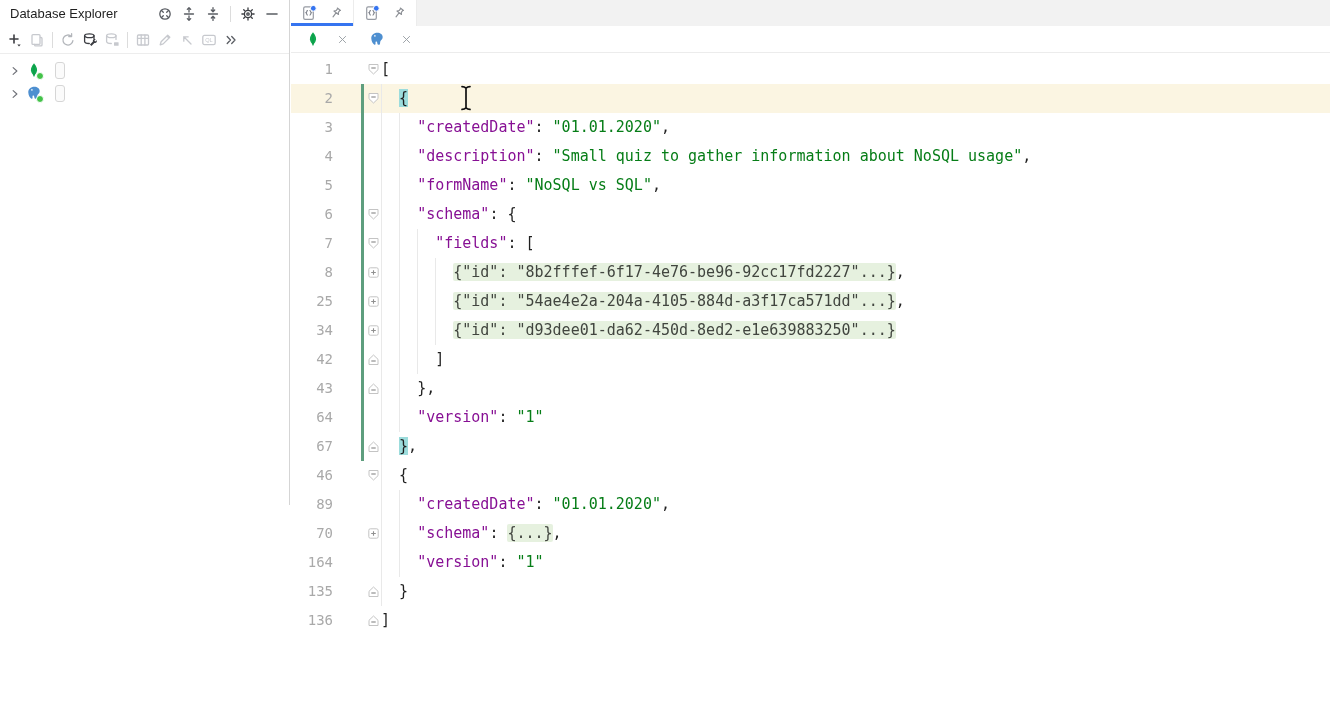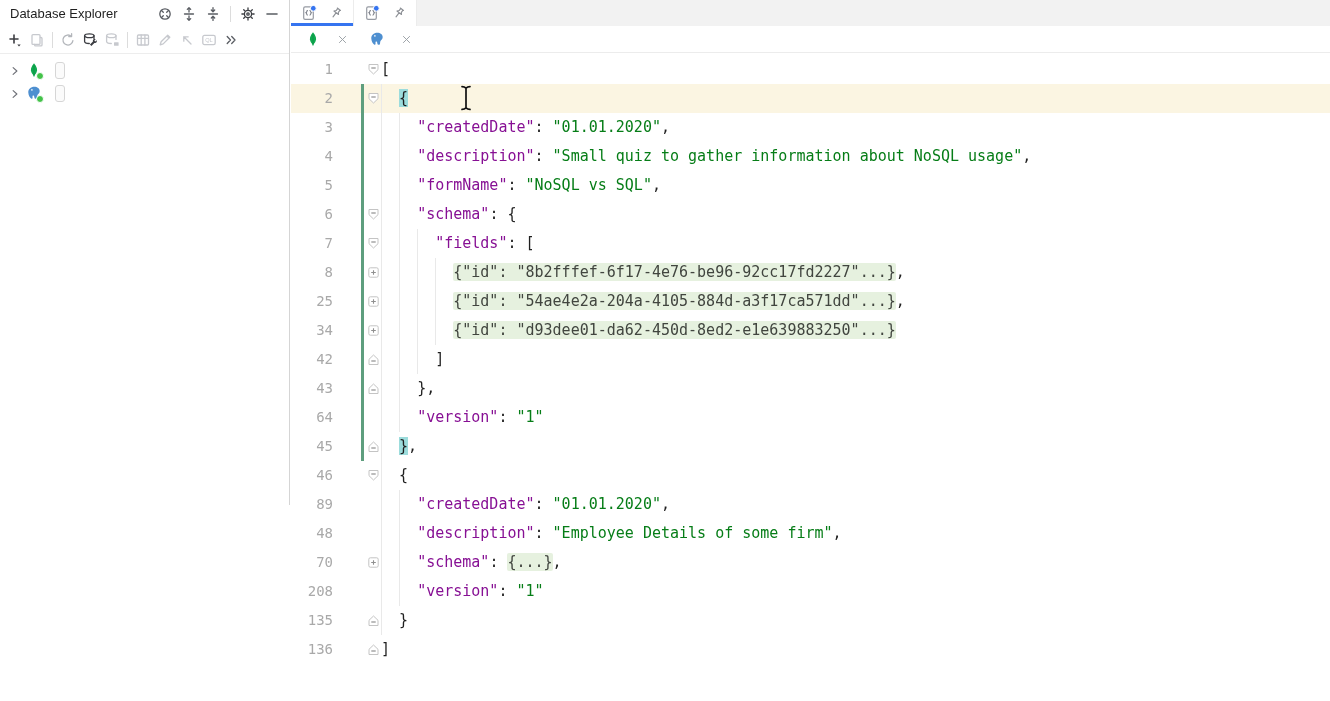--- a/index.html
+++ b/index.html
@@ -368,21 +368,21 @@
     <span class="ltext"><i class="guide" style="left:0ch"></i><i class="guide" style="left:2ch"></i><span class="code">    <span class="tk-p">},</span></span></span>
   </div>
         <div class="line ">
     <i class="vcs"></i>
     <span class="lnum">64</span>
 
     <span class="ltext"><i class="guide" style="left:0ch"></i><i class="guide" style="left:2ch"></i><span class="code">    <span class="tk-k">"version"</span><span class="tk-p">: </span><span class="tk-s">"1"</span></span></span>
   </div>
         <div class="line ">
     <i class="vcs"></i>
-    <span class="lnum">45</span>
+    <span class="lnum">67</span>
     <span class="foldcol">
             <svg viewBox="0 0 13 13" fill="#fff" stroke="currentColor">
               <path d="M2 11.5 h9 V6.3 L6.5 2 L2 6.3 Z"></path>
               <path d="M4.3 8 h4.4" stroke="#8f8f8f" stroke-width="1.2"></path>
             </svg>
           </span>
     <span class="ltext"><i class="guide" style="left:0ch"></i><span class="code">  <span class="tk-b">}</span><span class="tk-p">,</span></span></span>
   </div>
         <div class="line ">
 
@@ -396,38 +396,32 @@
     <span class="ltext"><i class="guide" style="left:0ch"></i><span class="code">  <span class="tk-p">{</span></span></span>
   </div>
         <div class="line ">
 
     <span class="lnum">89</span>
 
     <span class="ltext"><i class="guide" style="left:0ch"></i><i class="guide" style="left:2ch"></i><span class="code">    <span class="tk-k">"createdDate"</span><span class="tk-p">: </span><span class="tk-s">"01.01.2020"</span><span class="tk-p">,</span></span></span>
   </div>
         <div class="line ">
 
-    <span class="lnum">48</span>
-
-    <span class="ltext"><i class="guide" style="left:0ch"></i><i class="guide" style="left:2ch"></i><span class="code">    <span class="tk-k">"description"</span><span class="tk-p">: </span><span class="tk-s">"Employee Details of some firm"</span><span class="tk-p">,</span></span></span>
-  </div>
-        <div class="line ">
-
     <span class="lnum">70</span>
     <span class="foldcol">
             <svg viewBox="0 0 13 13" fill="#fff" stroke="currentColor">
               <rect x="1.8" y="1.8" width="9.4" height="9.4" rx="1.5"></rect>
               <path d="M4.2 6.5 h4.6 M6.5 4.2 v4.6" stroke="#8f8f8f" stroke-width="1.1"></path>
             </svg>
           </span>
     <span class="ltext"><i class="guide" style="left:0ch"></i><i class="guide" style="left:2ch"></i><span class="code">    <span class="tk-k">"schema"</span><span class="tk-p">: </span><span class="tk-f">{...}</span><span class="tk-p">,</span></span></span>
   </div>
         <div class="line ">
 
-    <span class="lnum">208</span>
+    <span class="lnum">164</span>
 
     <span class="ltext"><i class="guide" style="left:0ch"></i><i class="guide" style="left:2ch"></i><span class="code">    <span class="tk-k">"version"</span><span class="tk-p">: </span><span class="tk-s">"1"</span></span></span>
   </div>
         <div class="line ">
 
     <span class="lnum">135</span>
     <span class="foldcol">
             <svg viewBox="0 0 13 13" fill="#fff" stroke="currentColor">
               <path d="M2 11.5 h9 V6.3 L6.5 2 L2 6.3 Z"></path>
               <path d="M4.3 8 h4.4" stroke="#8f8f8f" stroke-width="1.2"></path>

